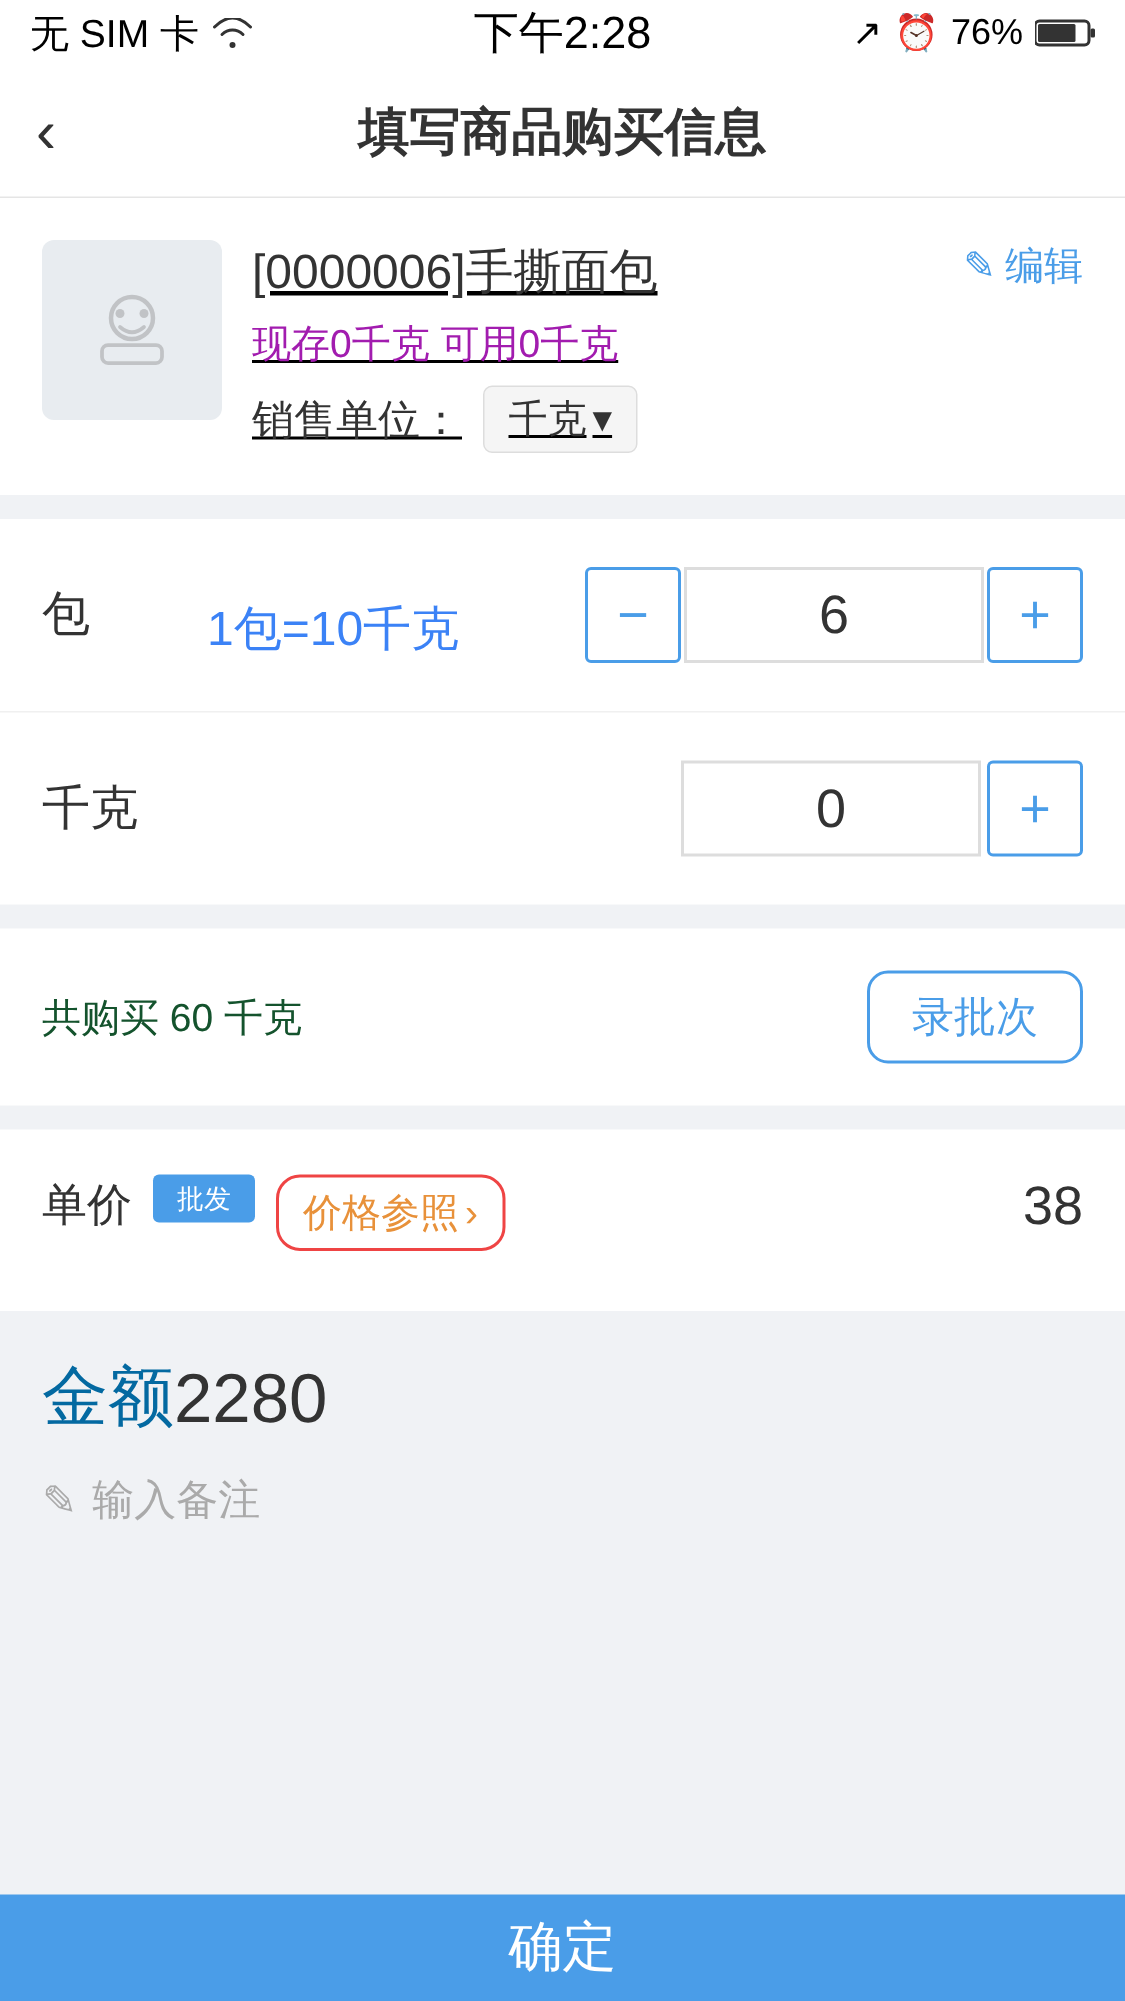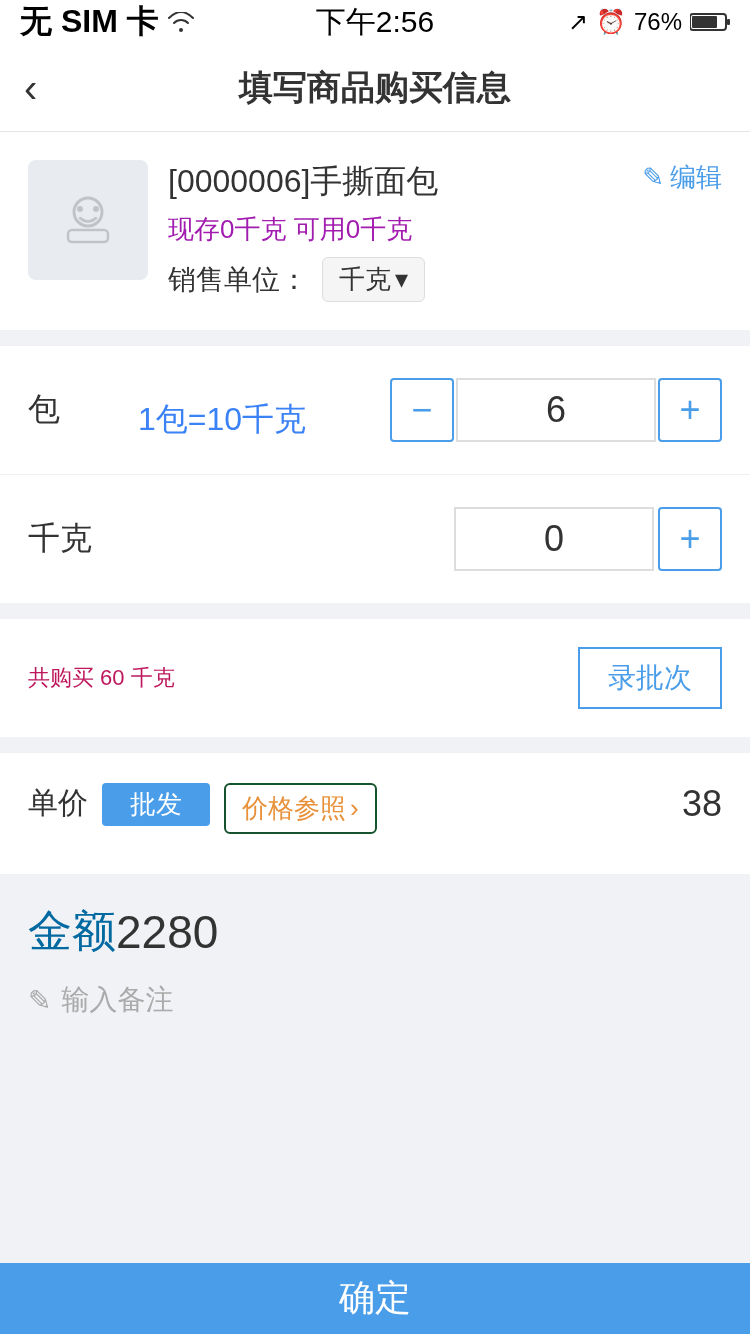--- a/index.html
+++ b/index.html
@@ -20,22 +20,22 @@
       display: flex;
       align-items: center;
       justify-content: space-between;
       padding: 0 20px;
       font-size: 28px;
     }
     .status-left {
       display: flex;
       align-items: center;
       gap: 8px;
-      font-size: 32px;
-      font-weight: 700;
+      font-size: 26px;
+      font-weight: 400;
     }
     .status-center {
       font-size: 30px;
       font-weight: 500;
       position: absolute;
       left: 50%;
       transform: translateX(-50%);
     }
     .status-right {
       display: flex;
@@ -218,28 +218,28 @@
     
     .total-row {
       background: #fff;
       padding: 28px 28px;
       display: flex;
       align-items: center;
       justify-content: space-between;
       margin-bottom: 16px;
     }
     .total-text {
-      font-size: 22px;
-      color: #be185d;
+      font-size: 26px;
+      color: #14532d;
     }
     .batch-btn {
       border: 2px solid #4a9de8;
       color: #4a9de8;
       background: #fff;
-      border-radius: 0;
+      border-radius: 14px;
       padding: 10px 28px;
       font-size: 28px;
       cursor: pointer;
     }
 
     
     .price-section {
       background: #fff;
       padding: 30px 28px 20px;
       margin-bottom: 0;
@@ -250,32 +250,32 @@
       margin-bottom: 20px;
     }
     .price-label {
       font-size: 30px;
       color: #333;
       margin-right: 14px;
     }
     .price-badge {
       background: #4a9de8;
       color: #fff;
-      font-size: 26px;
-      padding: 4px 28px;
+      font-size: 18px;
+      padding: 4px 16px;
       border-radius: 4px;
       margin-right: 14px;
     }
     .price-ref-btn {
-      border: 2px solid #14532d;
+      border: 2px solid #ef4444;
       color: #e8913a;
       background: #fff;
       font-size: 26px;
       padding: 6px 16px;
-      border-radius: 6px;
+      border-radius: 16px;
       display: flex;
       align-items: center;
       gap: 4px;
       cursor: pointer;
     }
     .price-value {
       font-size: 36px;
       color: #333;
       font-weight: 500;
       margin-left: auto;
@@ -329,39 +329,39 @@
 
 <div class="status-bar">
   <div class="status-left">
     <span>无 SIM 卡</span>
     <svg width="28" height="20" viewBox="0 0 28 20">
       <path d="M14 16a2 2 0 1 1 0 4 2 2 0 0 1 0-4z" fill="#333"></path>
       <path d="M7 11c1.9-1.9 4.5-3 7-3s5.1 1.1 7 3" fill="none" stroke="#333" stroke-width="2" stroke-linecap="round"></path>
       <path d="M2 6C5.7 2.3 9.7 0 14 0s8.3 2.3 12 6" fill="none" stroke="#333" stroke-width="2" stroke-linecap="round"></path>
     </svg>
   </div>
-  <div class="status-center">下午2:56</div>
+  <div class="status-center">下午2:28</div>
   <div class="status-right">
     <span>↗</span>
     <span>⏰</span>
     <span>76%</span>
     <svg width="40" height="20" viewBox="0 0 40 20">
       <rect x="0" y="2" width="36" height="16" rx="3" ry="3" fill="none" stroke="#333" stroke-width="2"></rect>
       <rect x="2" y="4" width="25" height="12" rx="1" fill="#333"></rect>
       <rect x="37" y="7" width="3" height="6" rx="1" fill="#333"></rect>
     </svg>
   </div>
 </div>
 
 <div class="nav-bar">
   <span class="nav-back">‹</span>
   <span class="nav-title">填写商品购买信息</span>
 </div>
 
-<div class="product-card" style="position:relative;">
+<div class="product-card" style="position:relative;text-decoration:underline;">
   <div class="product-image">
     <svg viewBox="0 0 60 60" fill="none">
       <circle cx="30" cy="22" r="14" stroke="#888" stroke-width="3" fill="none"></circle>
       <circle cx="22" cy="19" r="3" fill="#888"></circle>
       <circle cx="38" cy="19" r="3" fill="#888"></circle>
       <path d="M22 28 Q30 35 38 28" stroke="#888" stroke-width="2.5" fill="none" stroke-linecap="round"></path>
       <rect x="10" y="40" width="40" height="12" rx="4" stroke="#888" stroke-width="2.5" fill="none"></rect>
     </svg>
   </div>
   <div class="product-info">

